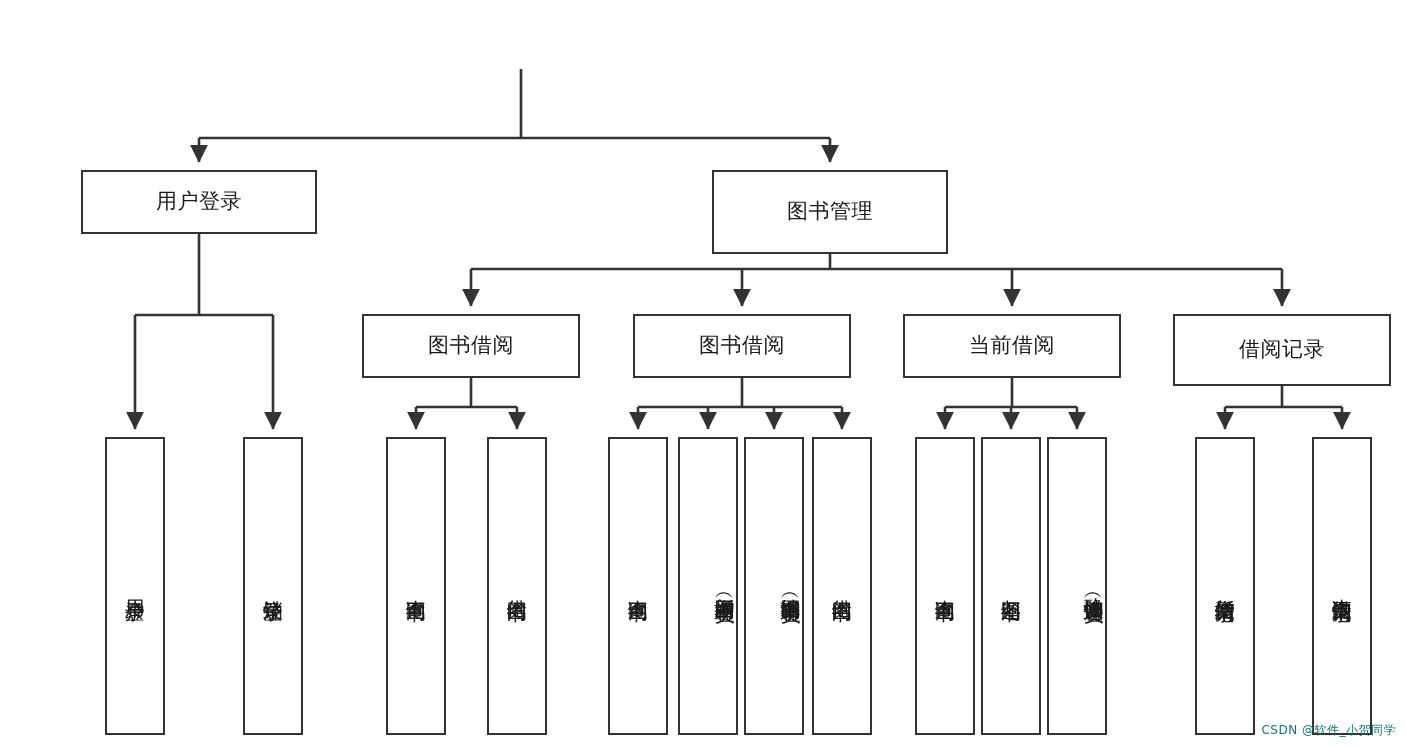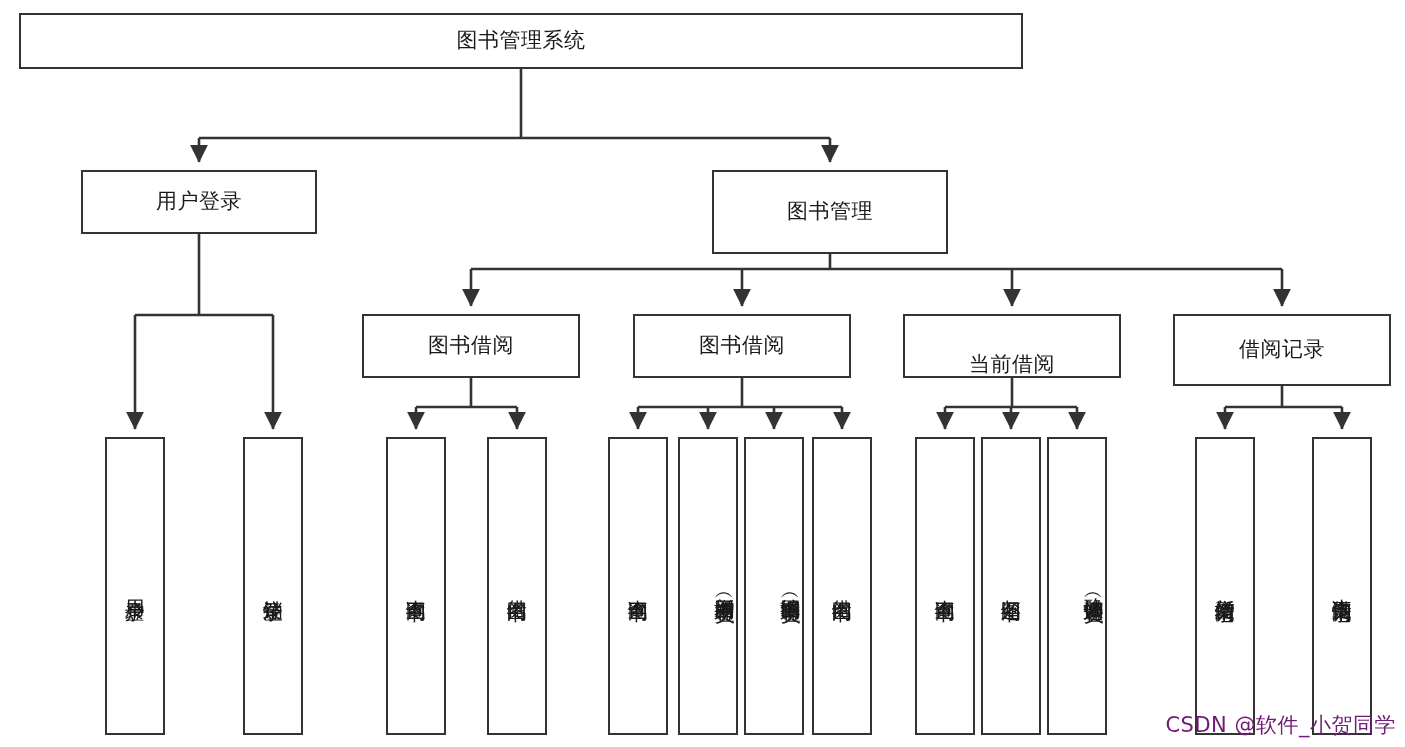--- a/index.html
+++ b/index.html
@@ -58,22 +58,22 @@
     display: block;
     white-space: pre-line;
   }
   .node.horiz .lbl {
     text-align: center;
   }
   #watermark {
     position: absolute;
     right: 9px;
     bottom: 8px;
-    font-size: 21px;
-    color: #701a75;
+    font-size: 12px;
+    color: #0f766e;
     letter-spacing: 0.5px;
     white-space: nowrap;
   }
 </style>
 </head>
 <body>
 
 <div id="canvas">
 
   <svg id="edges" viewBox="0 0 1405 747" xmlns="http://www.w3.org/2000/svg">
@@ -119,38 +119,35 @@
       <path d="M 1011 407 L 1011 429" marker-end="url(#arw)"></path>
       <path d="M 1077 407 L 1077 429" marker-end="url(#arw)"></path>
 
       <path d="M 1282 378 L 1282 407"></path>
       <path d="M 1225 407 L 1342 407"></path>
       <path d="M 1225 407 L 1225 429" marker-end="url(#arw)"></path>
       <path d="M 1342 407 L 1342 429" marker-end="url(#arw)"></path>
     </g>
   </svg>
 
-  <div class="node horiz" style="left:19px; top:13px; width:1004px; height:56px;">
-    <span class="lbl">图书管理系统</span>
-  </div>
 
   <div class="node horiz" style="left:81px; top:170px; width:236px; height:64px;">
     <span class="lbl">用户登录</span>
   </div>
   <div class="node horiz" style="left:712px; top:170px; width:236px; height:84px;">
     <span class="lbl">图书管理</span>
   </div>
 
   <div class="node horiz" style="left:362px; top:314px; width:218px; height:64px;">
     <span class="lbl">图书借阅</span>
   </div>
   <div class="node horiz" style="left:633px; top:314px; width:218px; height:64px;">
     <span class="lbl">图书借阅</span>
   </div>
-  <div class="node horiz" style="left:903px; top:314px; width:218px; height:64px;align-items:flex-end;">
+  <div class="node horiz" style="left:903px; top:314px; width:218px; height:64px;">
     <span class="lbl">当前借阅</span>
   </div>
   <div class="node horiz" style="left:1173px; top:314px; width:218px; height:72px;">
     <span class="lbl">借阅记录</span>
   </div>
 
   <div class="node vert" style="left:105px; top:437px; width:60px; height:298px; align-items:center;">
     <span class="lbl">用户登录</span>
   </div>
   <div class="node vert" style="left:243px; top:437px; width:60px; height:298px; align-items:center;">

